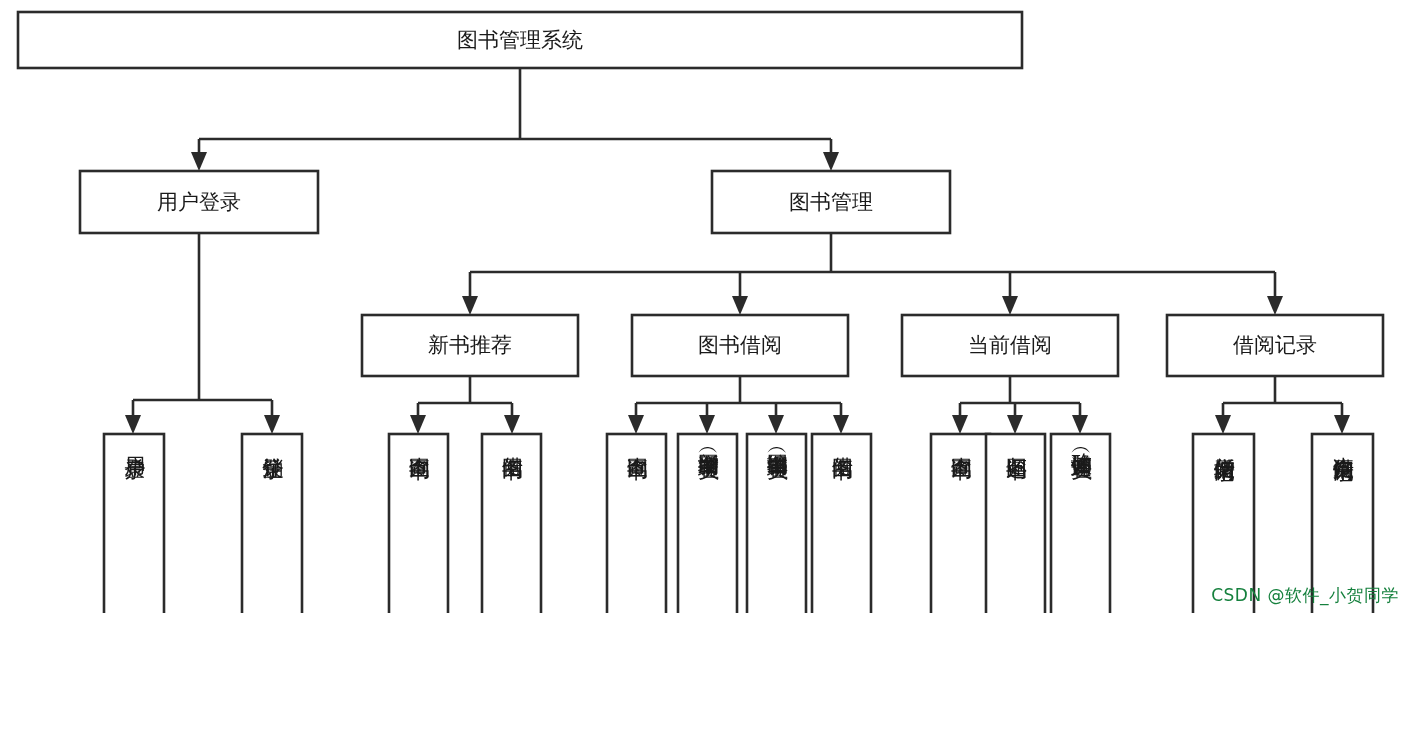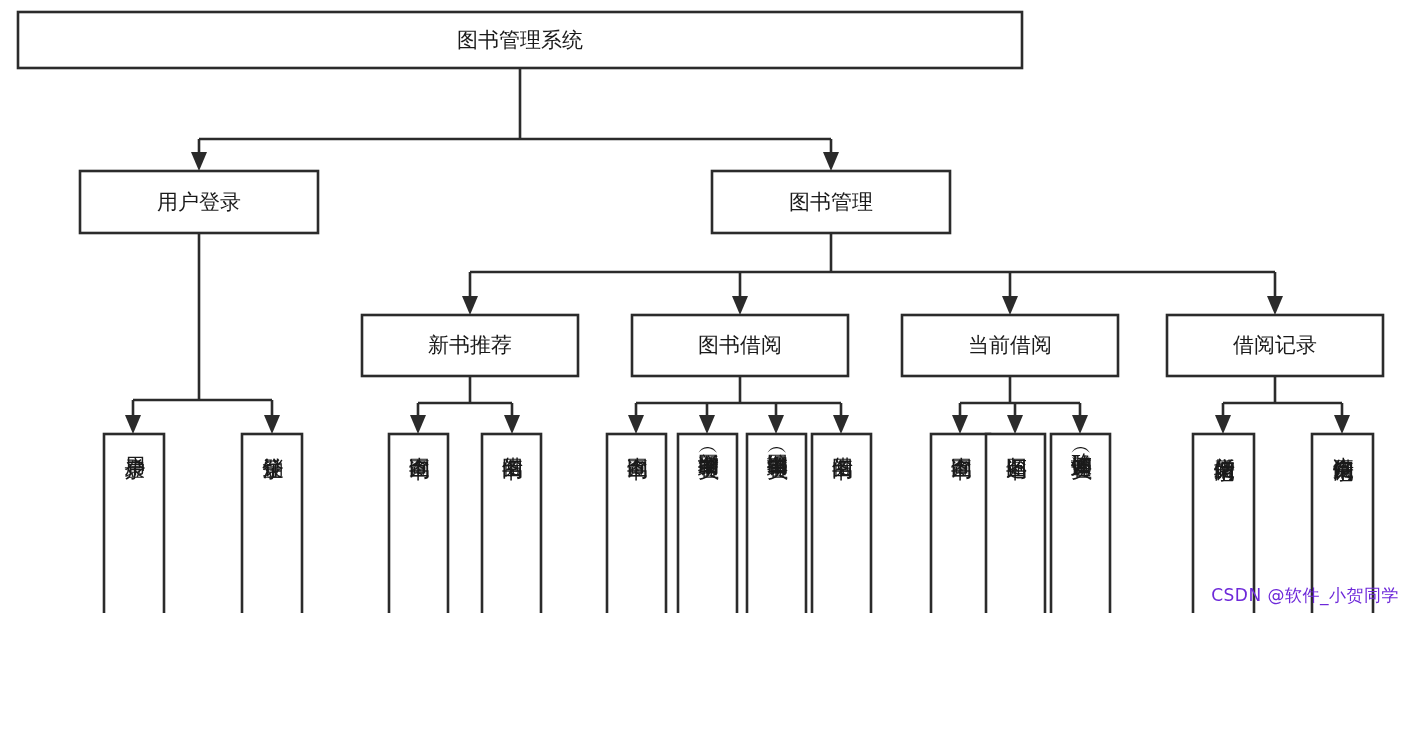--- a/index.html
+++ b/index.html
@@ -63,21 +63,21 @@
     padding-top: 6px;
     box-sizing: border-box;
     pointer-events: none;
   }
   .watermark {
     position: absolute;
     right: 6px;
     bottom: 6px;
     font-family: "DejaVu Sans", "Liberation Sans", sans-serif;
     font-size: 17px;
-    color: #6d28d9;
+    color: #15803d;
     white-space: nowrap;
     letter-spacing: 0.5px;
   }
 </style>
 </head>
 <body>
 
 <div id="diagram-root">
 
   <svg class="diagram-svg" viewBox="0 0 1405 747">

